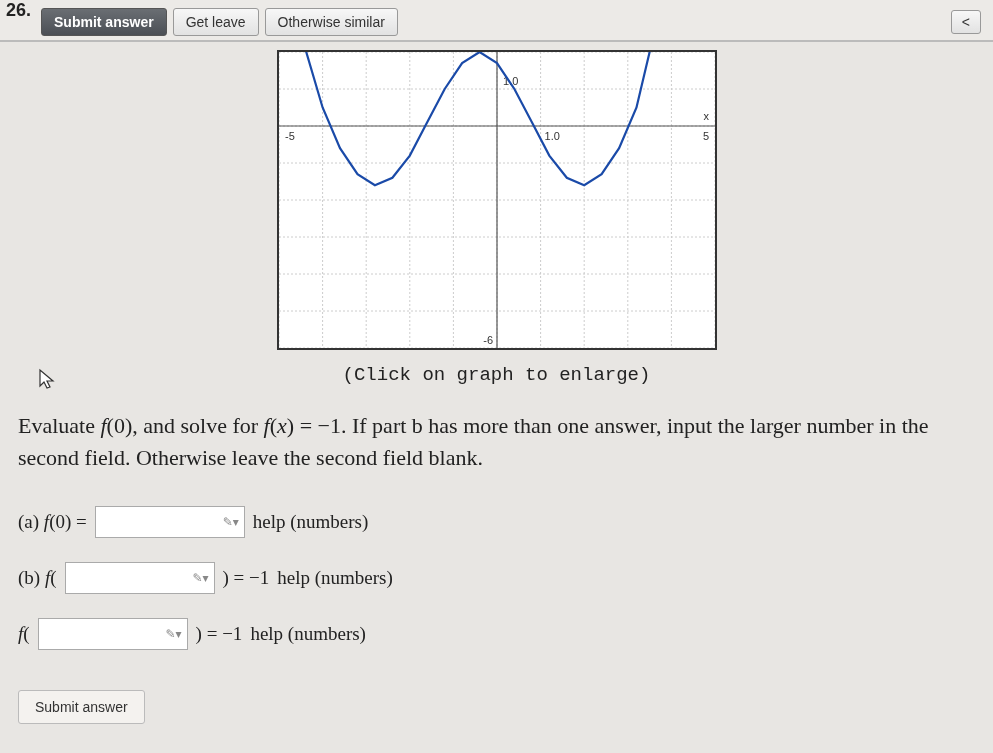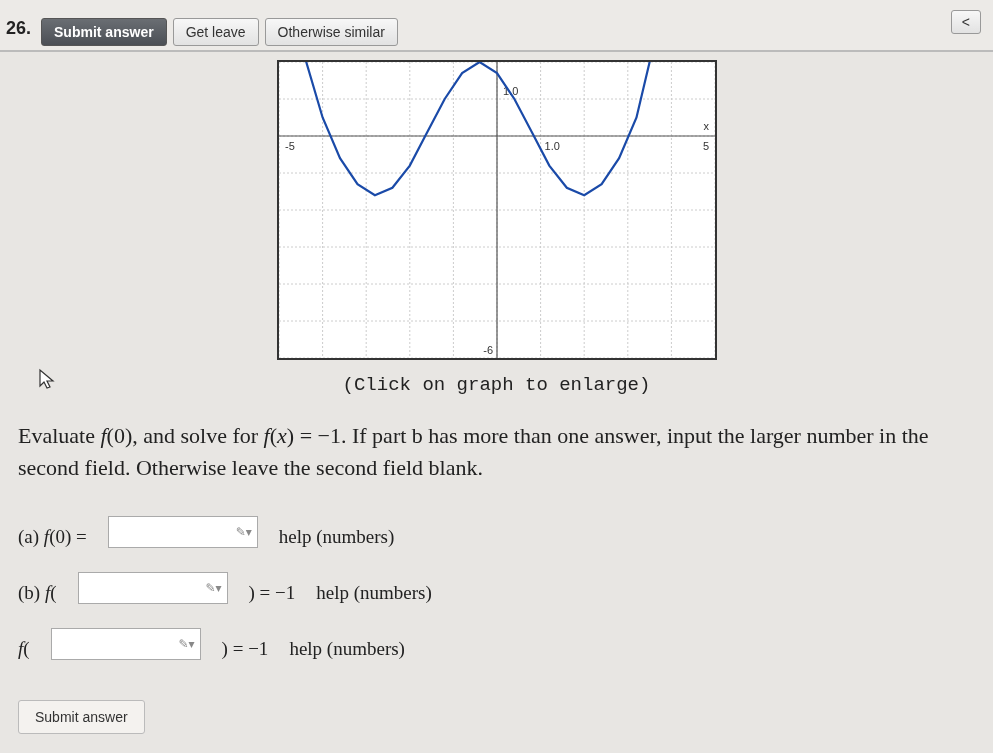--- a/index.html
+++ b/index.html
@@ -7,23 +7,23 @@
     font-family: Georgia, 'Times New Roman', serif;
     background: #e8e6e3;
     width: 993px;
     height: 753px;
     overflow: hidden;
     position: relative;
     color: #222;
   }
   .top-bar {
     display: flex;
-    align-items: center;
+    align-items: flex-start;
     gap: 6px;
-    padding: 10px 6px 4px 6px;
+    padding: 0 6px 4px 6px;
     border-bottom: 2px solid #bbb;
     background: #eceae7;
     font-family: Arial, sans-serif;
   }
   .qnum {
     font-weight: bold;
     font-size: 18px;
     color: #222;
     padding: 0 4px 0 0;
   }
@@ -78,22 +78,22 @@
     font-family: Liberation Mono, monospace;
   }
   .instructions {
     font-size: 22px;
     line-height: 1.45;
     padding: 6px 18px 14px 18px;
   }
   .parts { padding: 0 18px; }
   .row {
     display: flex;
-    align-items: flex-end;
-    gap: 21px;
+    align-items: center;
+    gap: 8px;
     margin: 18px 0 24px 0;
     font-size: 19px;
   }
   .mathvar { font-style: italic; font-family: Georgia, serif; }
   input.ans {
     width: 150px;
     height: 32px;
     border: 1px solid #aaa;
     background: #fff;
     font-size: 16px;

